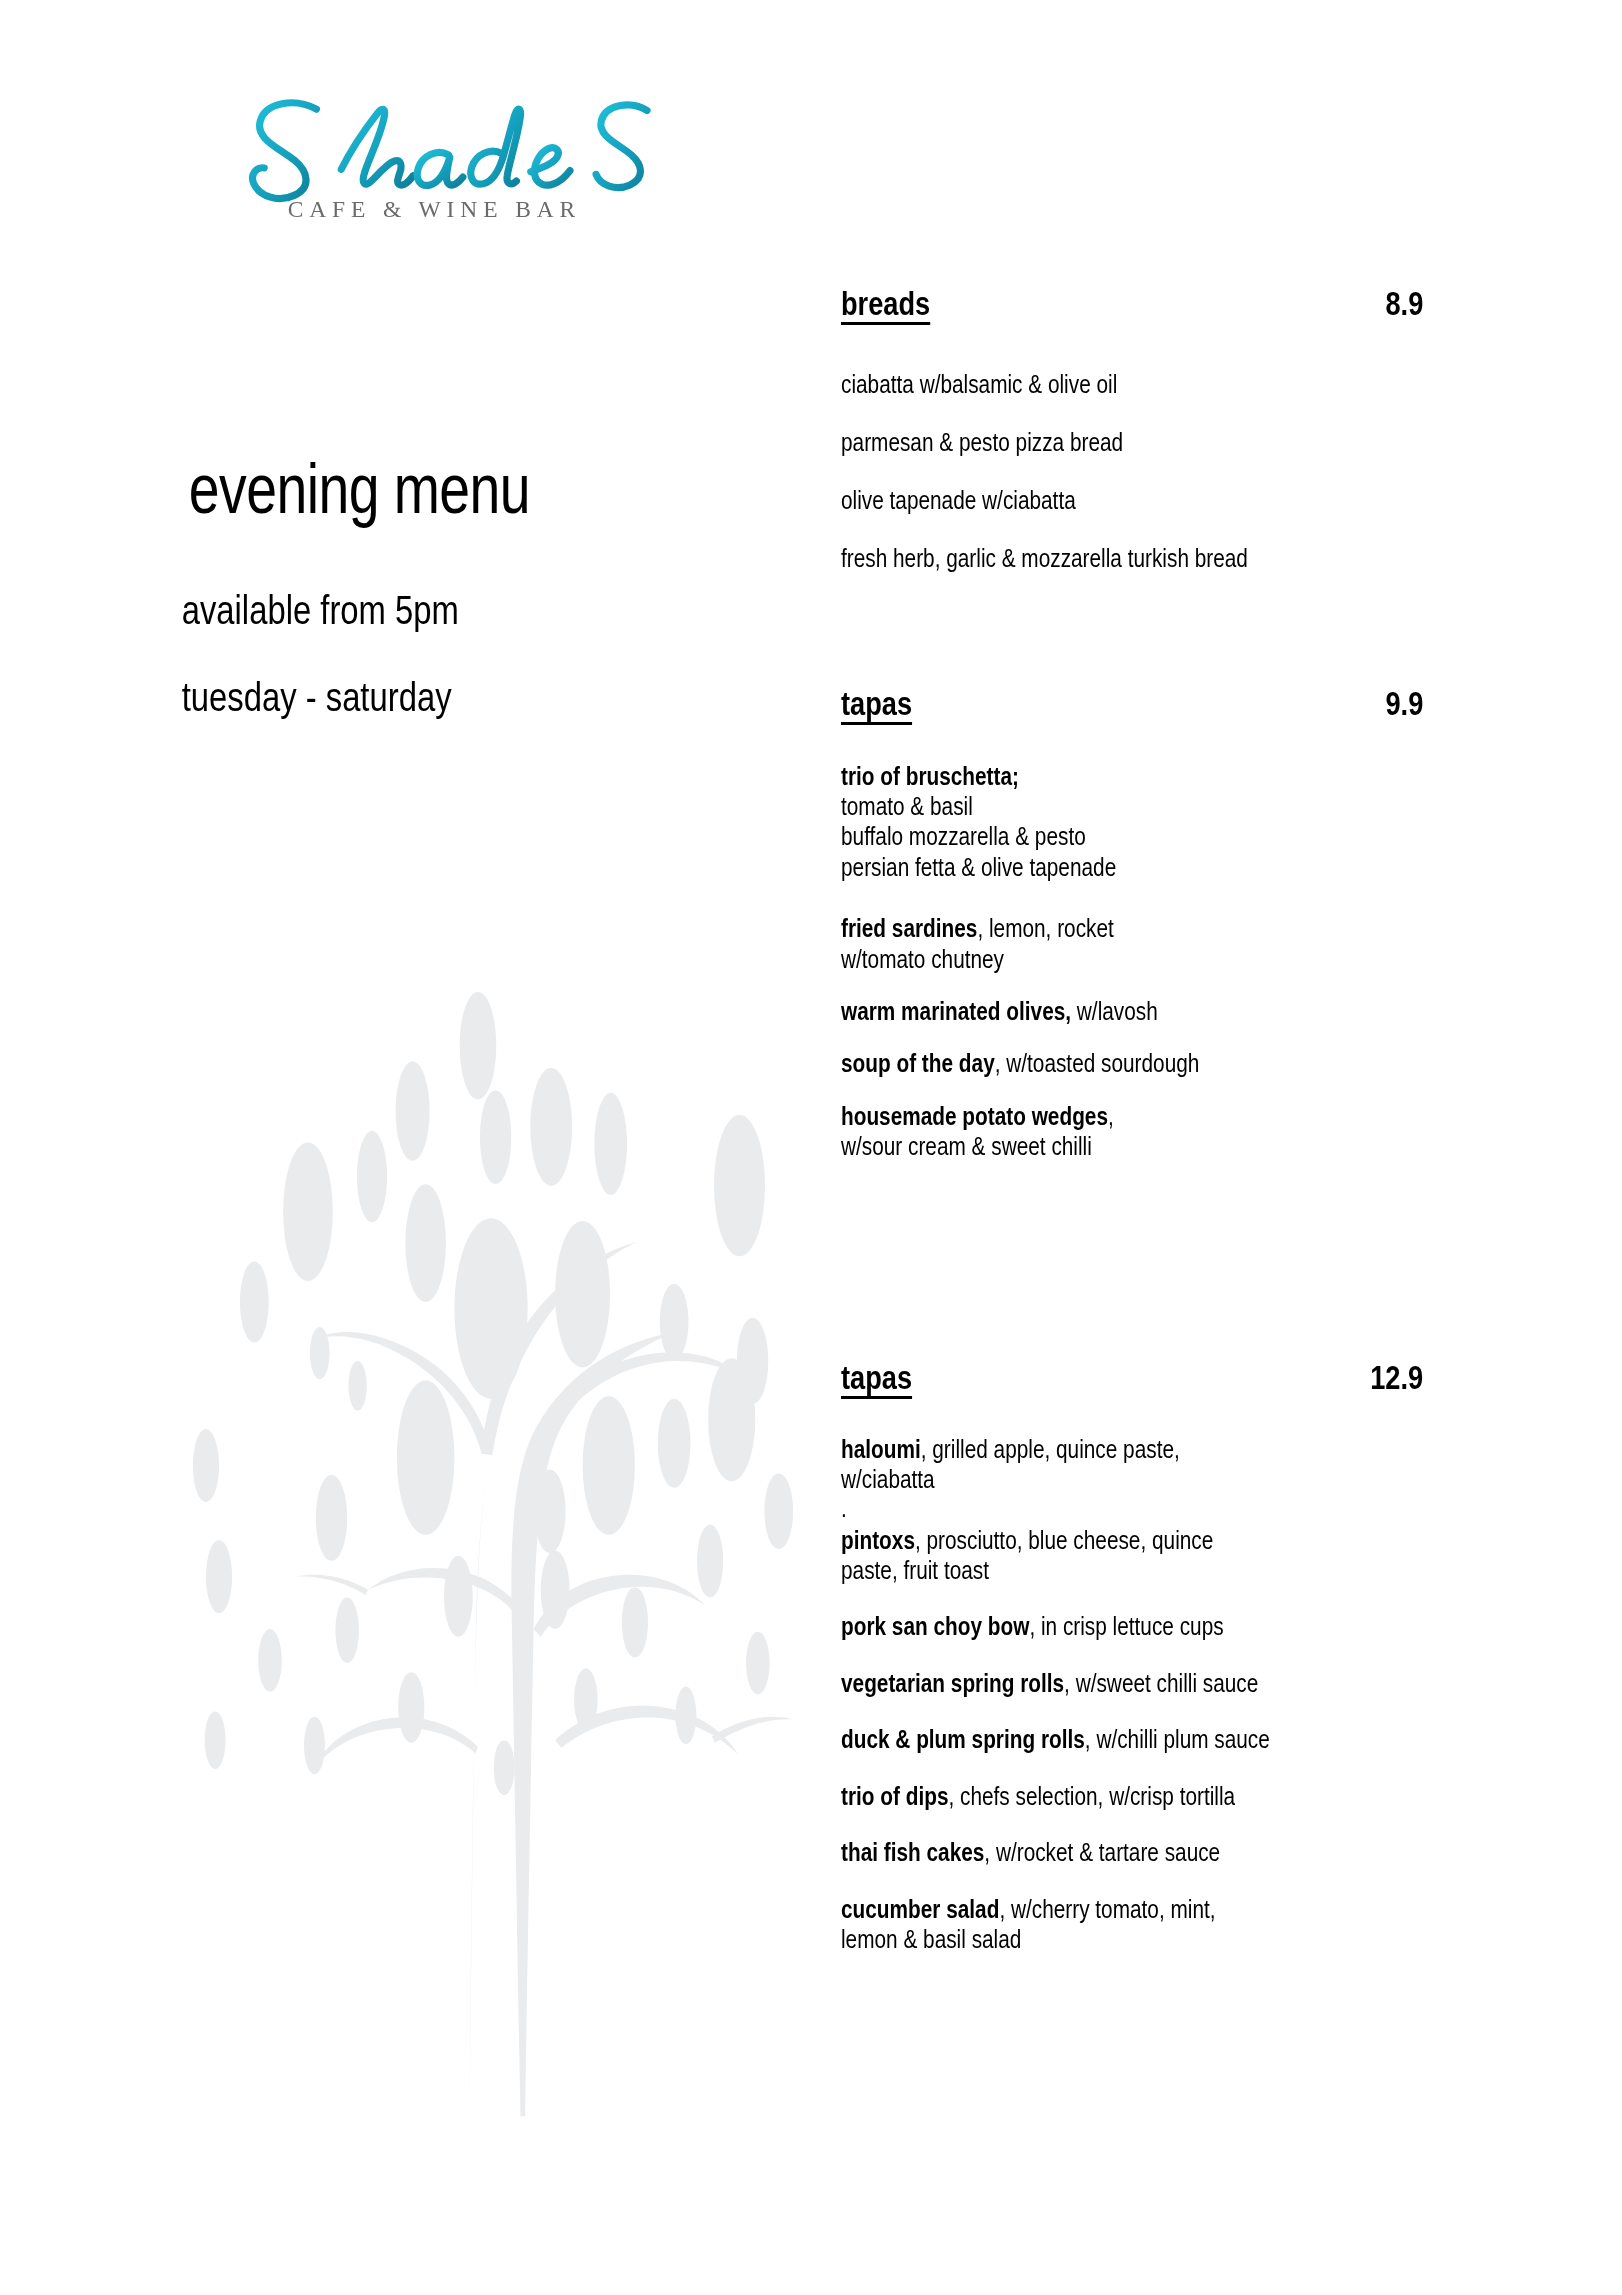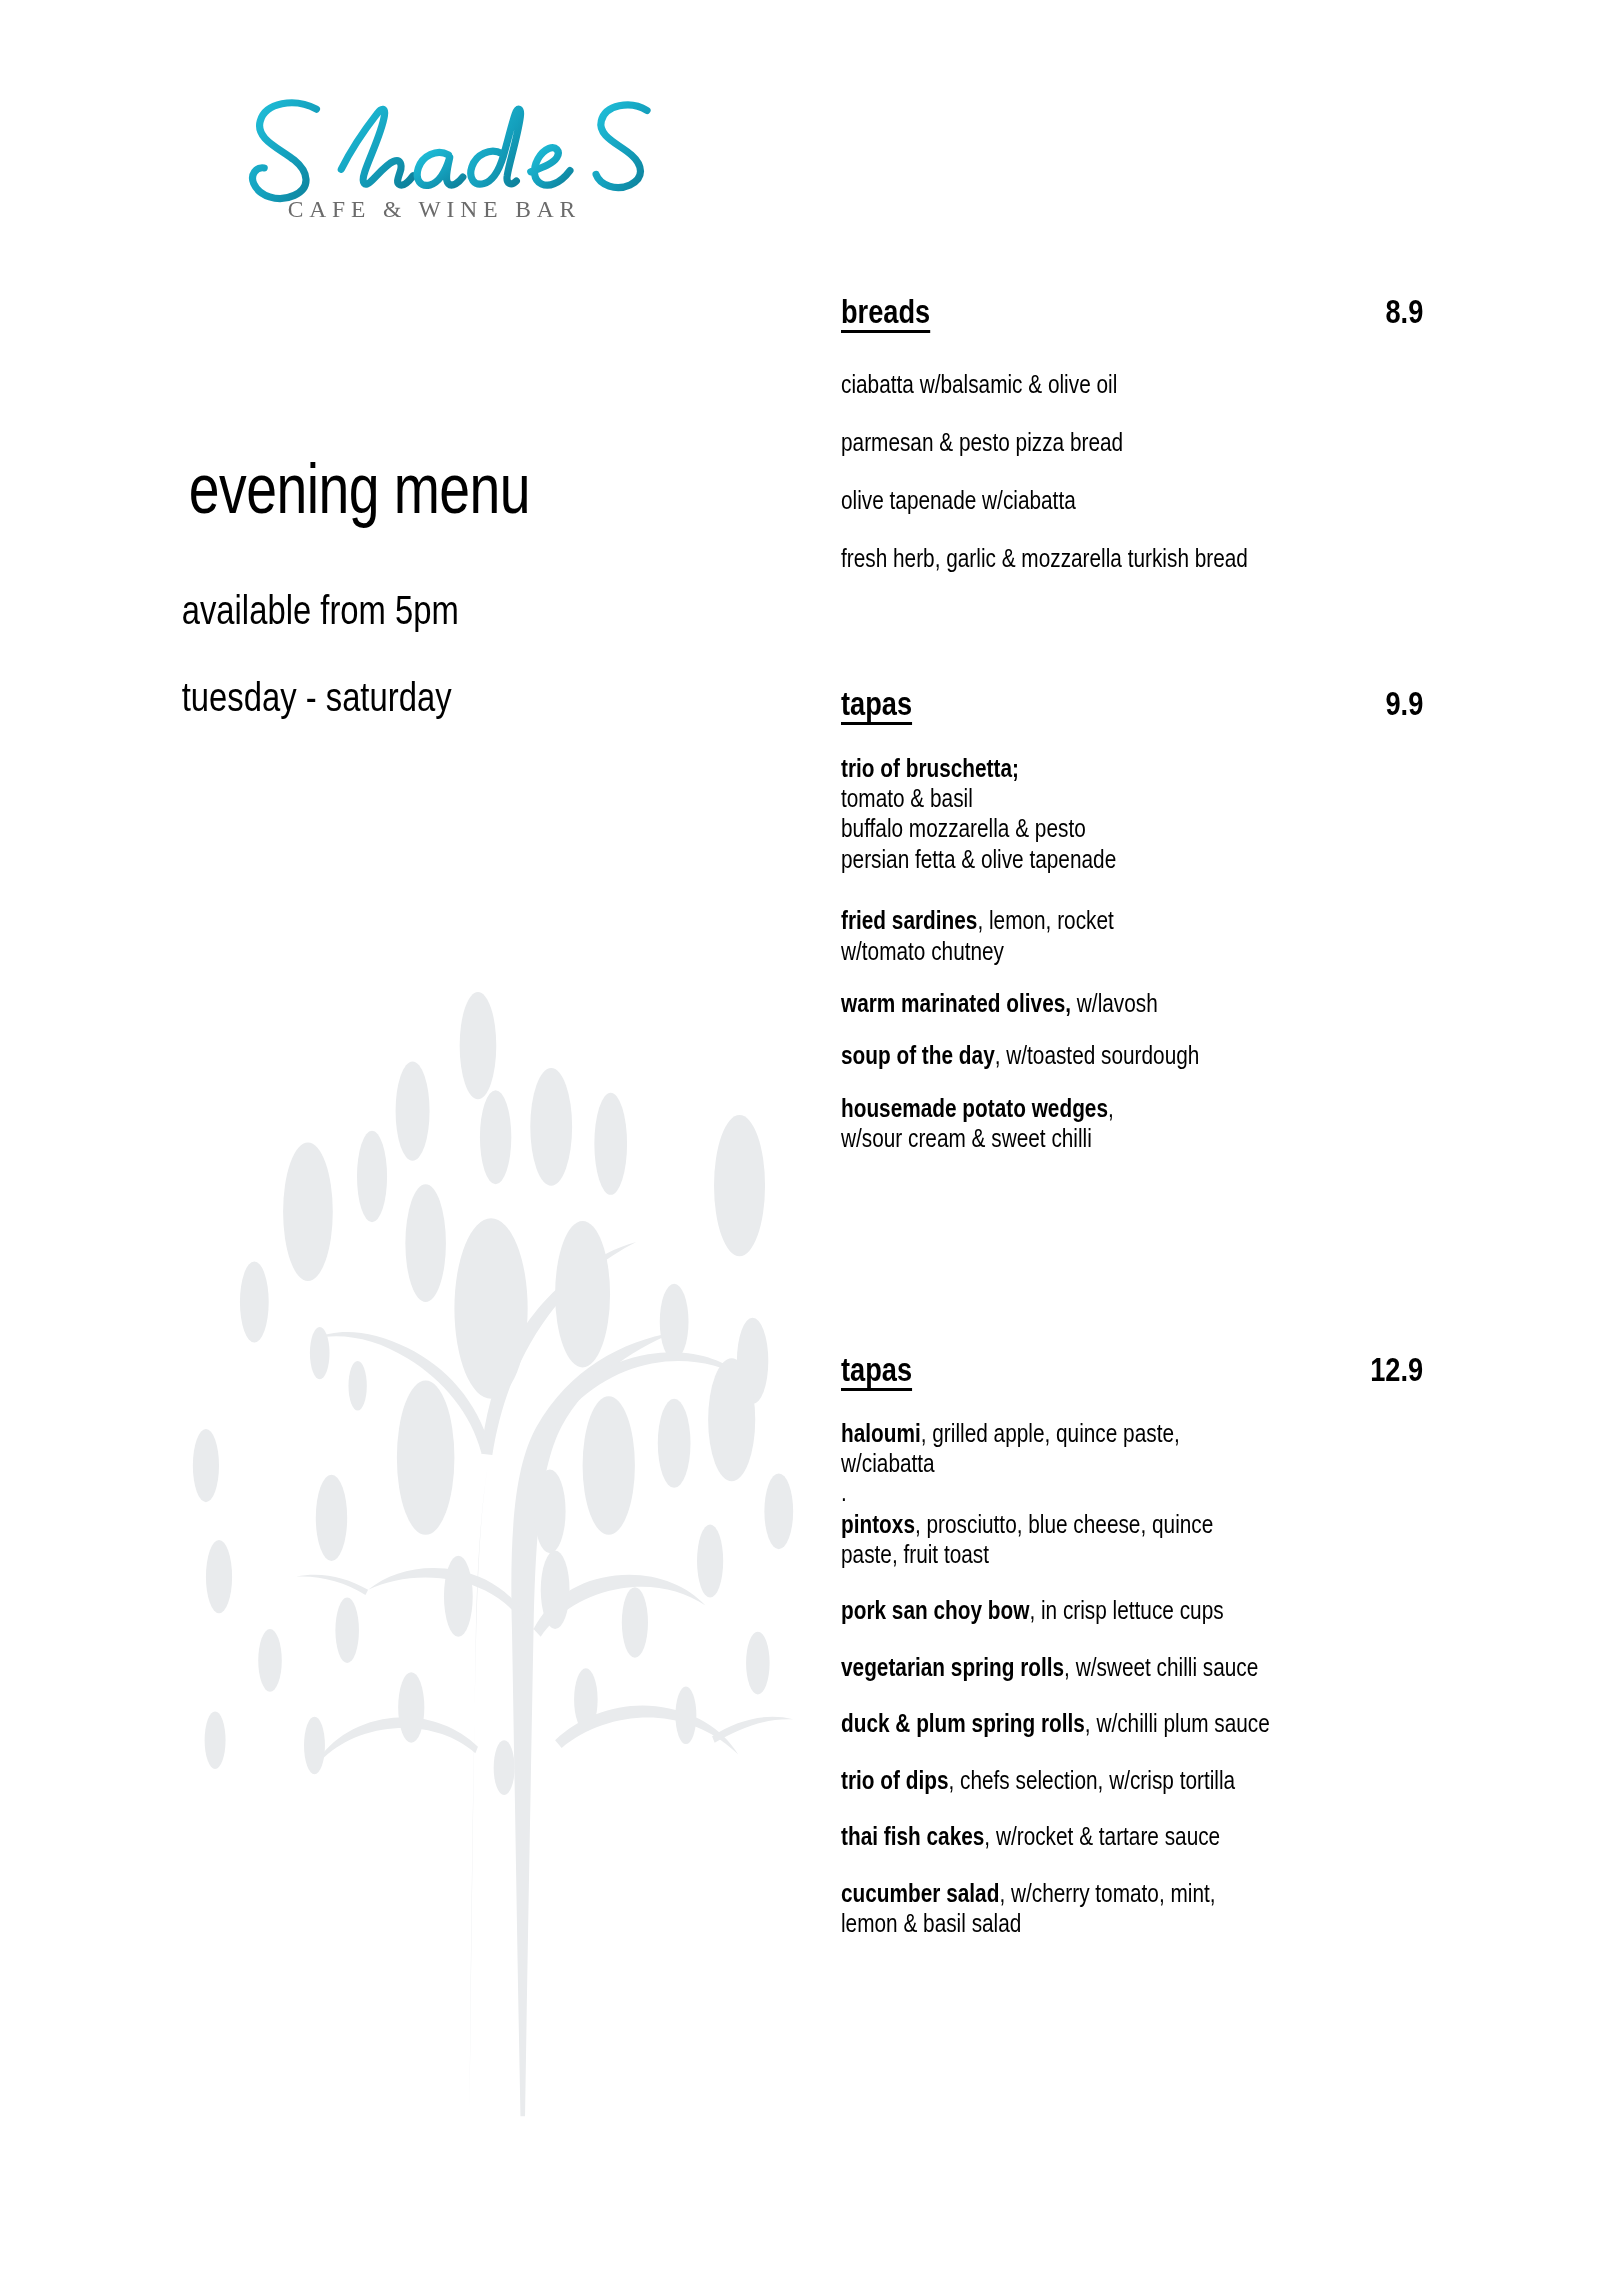--- a/index.html
+++ b/index.html
@@ -47,21 +47,21 @@
   
   .tree {
     position:absolute; left:151px; top:968px;
     width:667px; height:1152px;
     pointer-events:none;
   }
   .tree svg { display:block; width:100%; height:100%; }
 
   
   .right-col {
-    position:absolute; left:841px; top:292px;
+    position:absolute; left:841px; top:284px;
     width:582px;
   }
 
   .section { }
   .sec-head {
     display:flex; align-items:baseline; justify-content:space-between;
     white-space:nowrap;
   }
   .sec-name {
     font-size:34px; font-weight:700;
@@ -72,21 +72,21 @@
     transform-origin:left center;
     display:inline-block;
   }
   .sec-price {
     font-size:34px; font-weight:700;
     transform:scaleX(0.80);
     transform-origin:right center;
     display:inline-block;
   }
 
-  .items { margin-top:0; }
+  .items { margin-top:8px; }
 
   .item {
     font-size:26px;
     font-weight:400;
     line-height:1.17;
     transform:scaleX(0.80);
     transform-origin:left top;
     width:125%;
   }
   .item b { font-weight:700; }

